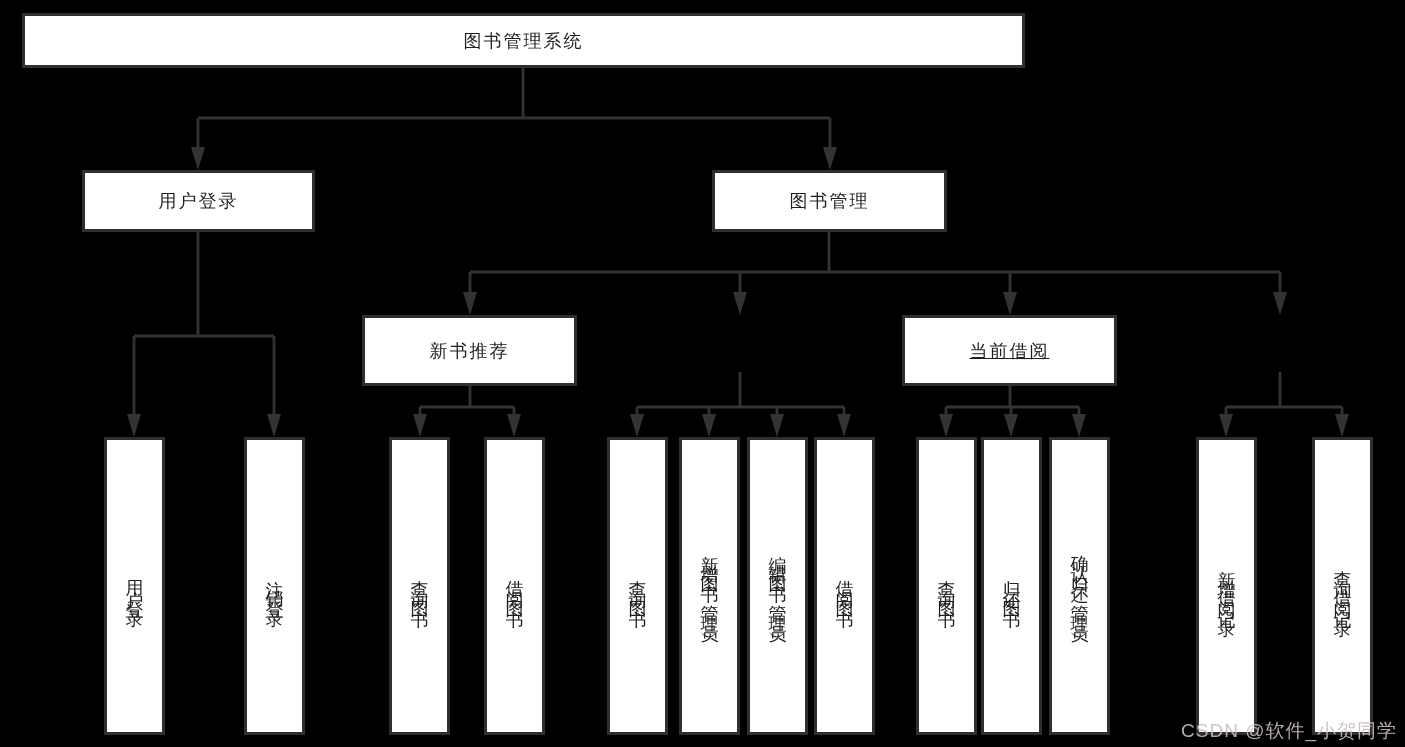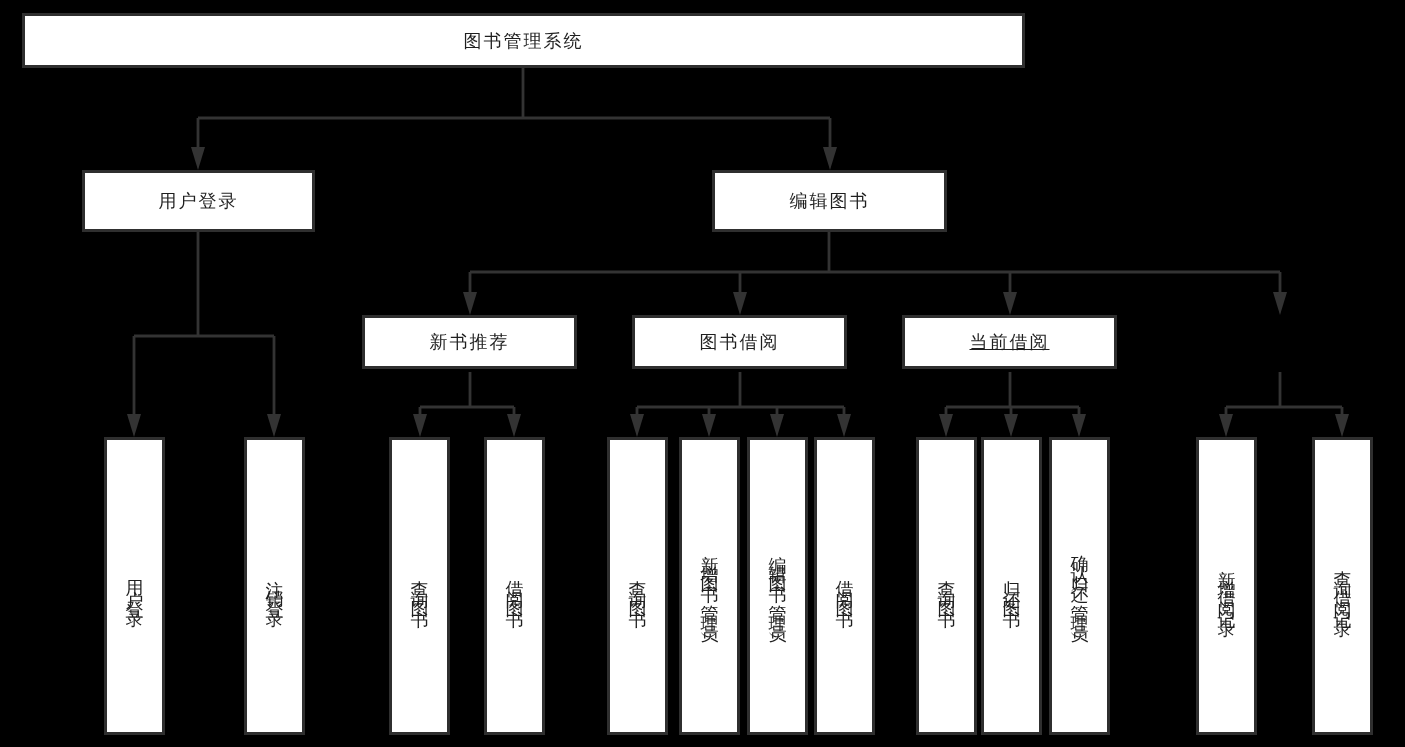--- a/index.html
+++ b/index.html
@@ -10,21 +10,21 @@
   .connectors { position:absolute; left:0; top:0; z-index:1; }
   .box {
     position:absolute; box-sizing:border-box;
     background:#ffffff; border:3px solid #2f2f2f;
     display:flex; align-items:center; justify-content:center;
     color:#1f1f1f; font-size:18px; letter-spacing:2px;
     z-index:2; white-space:nowrap;
   }
   .root  { left:22px;  top:13px;  width:1003px; height:55px; }
   .lv2   { top:170px; height:62px; }
-  .lv3   { top:315px; width:215px; height:54px; }
+  .lv3   { top:315px; width:215px; height:71px; }
   .leaf  { top:437px; width:61px; height:298px; letter-spacing:0; }
   .leaf span {
     writing-mode:vertical-rl; text-orientation:mixed;
     letter-spacing:10px; font-size:18px; line-height:1;
   }
   .watermark {
     position:absolute; right:8px; bottom:3px; z-index:3;
     color:#c9bebe; opacity:.9; font-size:19px; letter-spacing:1px;
   }
 </style>
@@ -76,24 +76,23 @@
       <polygon points="1011,437 1004,414 1018,414"></polygon>
       <polygon points="1079,437 1072,414 1086,414"></polygon>
       <polygon points="1226,437 1219,414 1233,414"></polygon>
       <polygon points="1342,437 1335,414 1349,414"></polygon>
     </g>
   </svg>
 
   <div class="box root">图书管理系统</div>
 
   <div class="box lv2" style="left:82px;width:233px;">用户登录</div>
-  <div class="box lv2" style="left:712px;width:235px;">编辑图书</div>
+  <div class="box lv2" style="left:712px;width:235px;">图书管理</div>
 
   <div class="box lv3" style="left:362px;">新书推荐</div>
-  <div class="box lv3" style="left:632px;">图书借阅</div>
   <div class="box lv3" style="left:902px;text-decoration:underline;">当前借阅</div>
 
   <div class="box leaf" style="left:104px;">
     <span>用户登录</span>
   </div>
   <div class="box leaf" style="left:244px;">
     <span>注销登录</span>
   </div>
   <div class="box leaf" style="left:389px;">
     <span>查询图书</span>
@@ -122,13 +121,14 @@
   <div class="box leaf" style="left:1049px;">
     <span>确认归还（管理员）</span>
   </div>
   <div class="box leaf" style="left:1196px;">
     <span>新增借阅记录</span>
   </div>
   <div class="box leaf" style="left:1312px;">
     <span>查询借阅记录</span>
   </div>
 
+  <div class="watermark">CSDN @软件_小贺同学</div>
 </div>
 
 </body></html>

